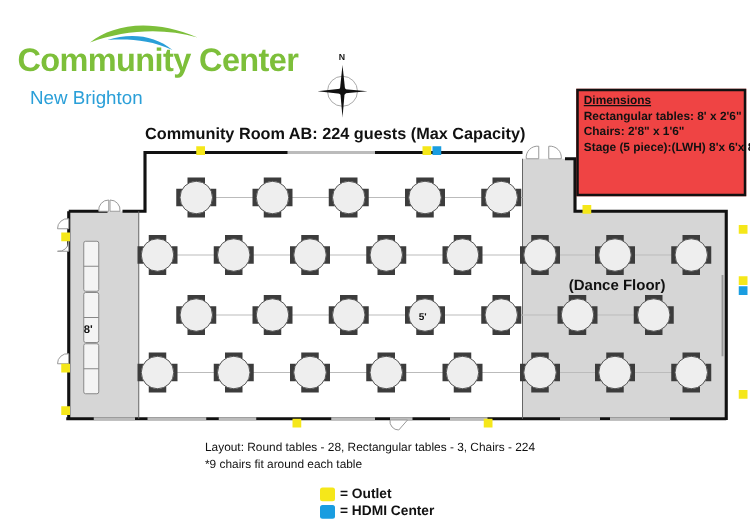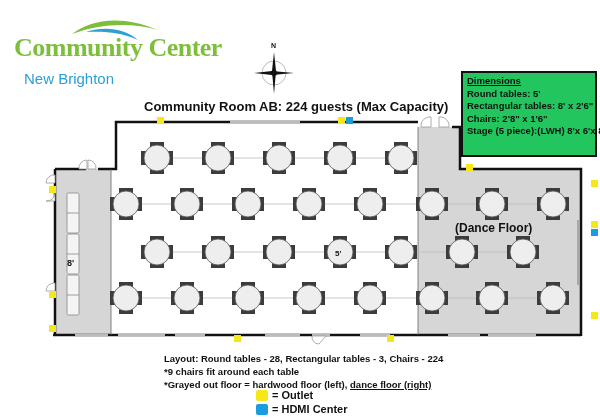--- a/index.html
+++ b/index.html
@@ -1,24 +1,24 @@
 <!DOCTYPE html>
 <html><head>
 <meta charset="utf-8">
 <style>
   html, body { margin: 0; padding: 0; background: #ffffff; }
   body { width: 600px; height: 418px; position: relative; overflow: hidden; font-family: "Liberation Sans", sans-serif; }
   .abs { position: absolute; }
-  #logo-title { left: 14px; top: 33px; font-size: 26px; font-weight: bold; color: #7dbf3a; letter-spacing: -0.5px; white-space: nowrap; font-family: Liberation Serif, serif; }
+  #logo-title { left: 14px; top: 33px; font-size: 26px; font-weight: bold; color: #7dbf3a; letter-spacing: -0.5px; white-space: nowrap; }
   #logo-sub { left: 24px; top: 70px; font-size: 15px; color: #2a9fd8; white-space: nowrap; }
-  #room-title { left: 144px; top: 99px; font-size: 13px; font-weight: bold; color: #111; white-space: nowrap; }
-  #dim-box { left: 461px; top: 71px; width: 136px; height: 86px; border: 2px solid #111; box-sizing: border-box; background: #22c55e; padding: 2px 4px; }
+  #room-title { left: 116px; top: 99px; font-size: 13px; font-weight: bold; color: #111; white-space: nowrap; }
+  #dim-box { left: 461px; top: 71px; width: 136px; height: 86px; border: 2px solid #111; box-sizing: border-box; background: #ef4444; padding: 2px 4px; }
   #dim-box div { font-size: 9.5px; font-weight: bold; color: #111; line-height: 12.5px; white-space: nowrap; }
   #dim-box .hd { text-decoration: underline; }
-  #notes { left: 164px; top: 352px; font-size: 9.5px; font-weight: bold; color: #111; line-height: 13px; white-space: nowrap; }
+  #notes { left: 164px; top: 352px; font-size: 9.5px; font-weight: normal; color: #111; line-height: 13px; white-space: nowrap; }
   #notes .u { text-decoration: underline; }
   .legend-row { position: absolute; left: 256px; font-size: 11px; font-weight: bold; color: #111; white-space: nowrap; display: flex; align-items: flex-end; }
   .legend-sw { width: 12px; height: 11px; border-radius: 2px; margin-right: 4px; }
   svg { position: absolute; left: 0; top: 0; }
   .lbl { font-family: "Liberation Sans", sans-serif; font-weight: bold; }
 </style>
 </head>
 <body>
 
 <div id="logo-title" class="abs">Community Center</div>
@@ -311,30 +311,28 @@
 
   <text x="67" y="266" font-size="9" class="lbl" fill="#111">8'</text>
   <text x="335" y="256" font-size="8" class="lbl" fill="#111">5'</text>
   <text x="455" y="232" font-size="12" class="lbl" fill="#111">(Dance Floor)</text>
 </svg>
 
 <div id="room-title" class="abs">Community Room AB: 224 guests (Max Capacity)</div>
 
 <div id="dim-box" class="abs">
   <div class="hd">Dimensions</div>
-  <div>Round tables: 5'</div>
   <div>Rectangular tables: 8' x 2'6"</div>
   <div>Chairs: 2'8" x 1'6"</div>
   <div>Stage (5 piece):(LWH) 8'x 6'x 8"</div>
 </div>
 
 <div id="notes" class="abs">
   <div>Layout: Round tables - 28, Rectangular tables - 3, Chairs - 224</div>
   <div>*9 chairs fit around each table</div>
-  <div><span>*Grayed out floor = hardwood floor (left), </span><span class="u">dance floor (right)</span></div>
 </div>
 
 <div class="legend-row" style="top:389px;">
   <span class="legend-sw" style="background:#f5e71a;"></span>
   <span>= Outlet</span>
 </div>
 <div class="legend-row" style="top:403px;">
   <span class="legend-sw" style="background:#1a9de0;"></span>
   <span>= HDMI Center</span>
 </div>

